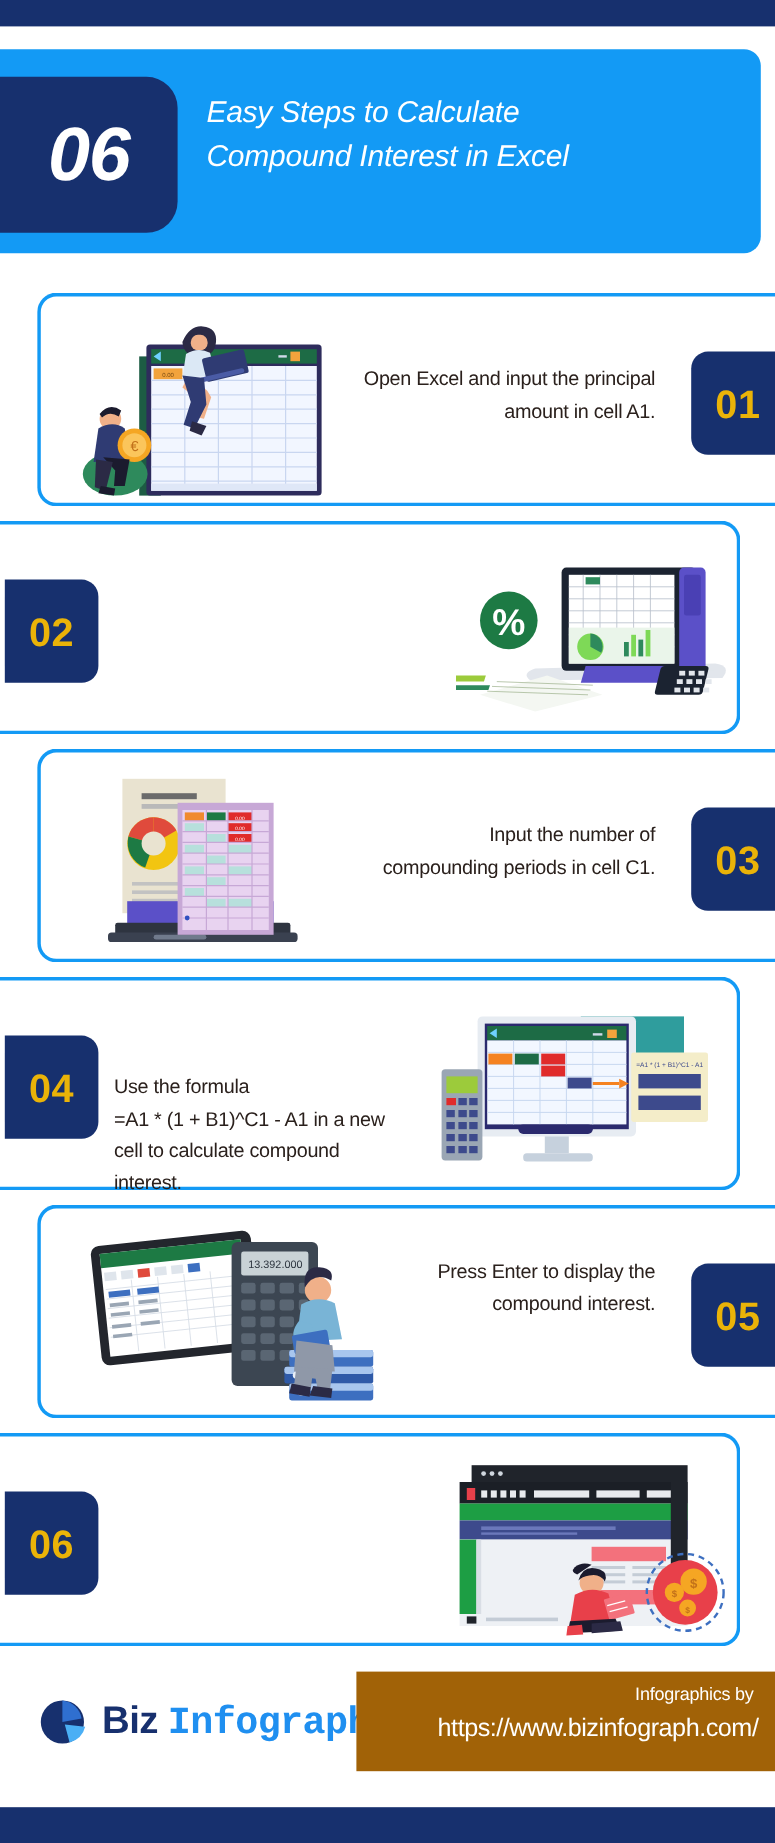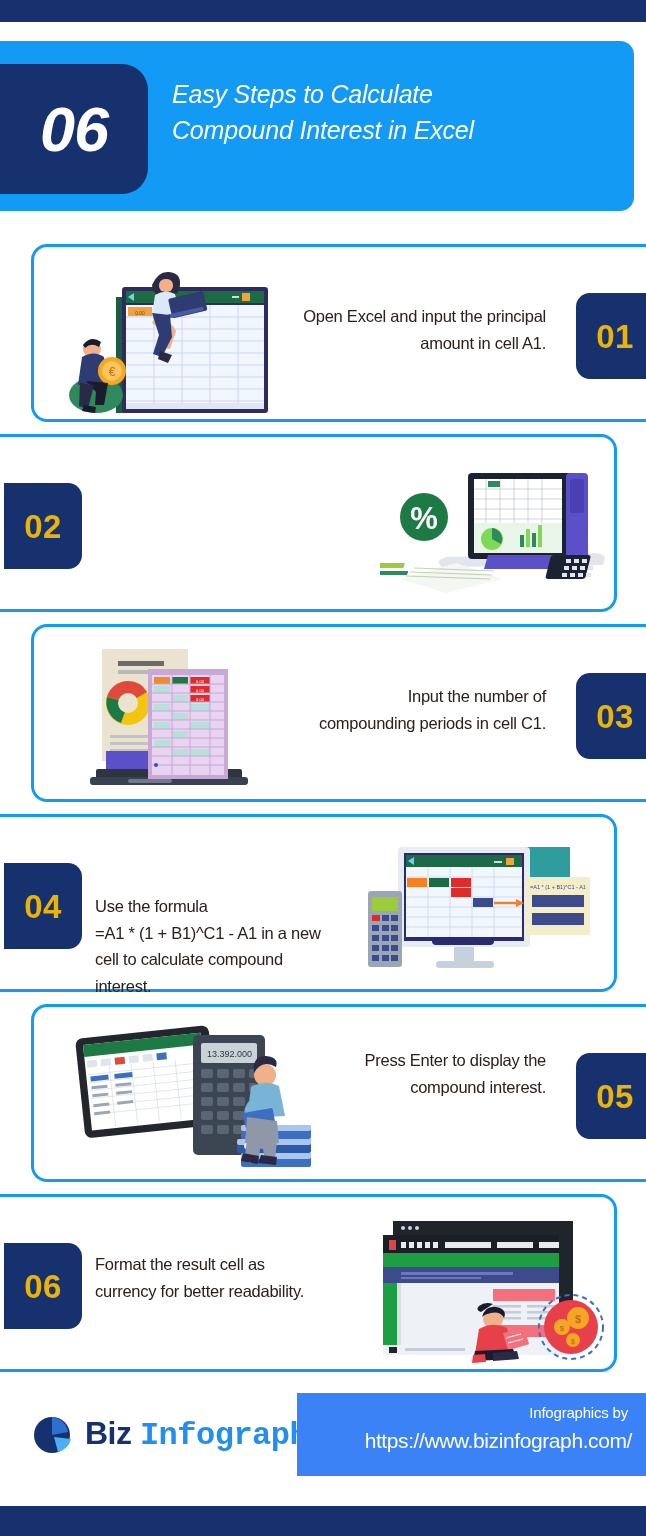--- a/index.html
+++ b/index.html
@@ -63,21 +63,21 @@
   .art{position:absolute;overflow:hidden;}
 
   
   .footer-logo{position:absolute;left:30px;top:1412px;display:flex;align-items:center;gap:11px;}
   .logo-mark{width:44px;height:44px;position:relative;}
   .logo-text{font-size:32px;font-weight:bold;letter-spacing:-.5px;white-space:nowrap;}
   .logo-text .biz{color:#17306e;}
   .logo-text .ig{color:#1f8ff0;font-family:Liberation Mono, monospace;}
   .url-box{
     position:absolute;left:297px;top:1393px;width:349px;height:83px;
-    background:#3b82f6;
+    background:#a16207;
   }
   .url-by{
     position:absolute;right:18px;top:11px;color:#fff;font-size:15px;letter-spacing:-.2px;
   }
   .url-link{
     position:absolute;right:14px;top:36px;color:#fff;font-size:21px;letter-spacing:-.4px;white-space:nowrap;
   }
 </style>
 </head>
 <body>
@@ -441,24 +441,20 @@
     <div class="step-text txt-right" style="top:40px">
       <span>Press Enter to display the</span><br>
       <span>compound interest.</span>
     </div>
     <div class="num-badge at-right">
       <span>05</span>
     </div>
   </div>
 
   <div class="card left" style="top:1194px">
-    <div class="step-text txt-left" style="top:54px">
-      <span>Format the result cell as</span><br>
-      <span>currency for better readability.</span>
-    </div>
     <div class="art" style="left:375px;top:10px;width:235px;height:160px;">
       <svg viewBox="0 0 235 160" width="235" height="160">
         <rect x="18" y="14" width="180" height="14" fill="#20242b"></rect>
         <circle cx="28" cy="21" r="2" fill="#cfd6de"></circle>
           <circle cx="35" cy="21" r="2" fill="#cfd6de"></circle>
           <circle cx="42" cy="21" r="2" fill="#cfd6de"></circle>
         <rect x="8" y="28" width="190" height="18" fill="#1b1f26"></rect>
         <path d="M14 33 h7 v10 h-7z" fill="#e8404a"></path>
         <g fill="#e8eaee">
           <rect x="26" y="35" width="5" height="6"></rect>

